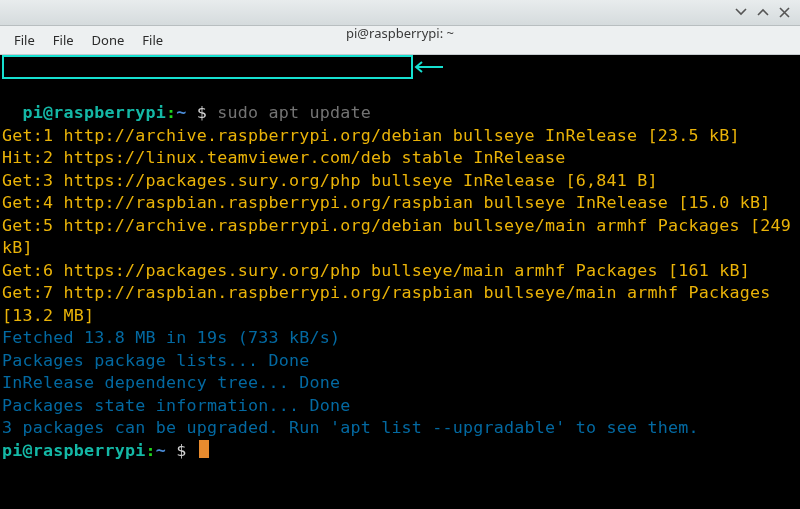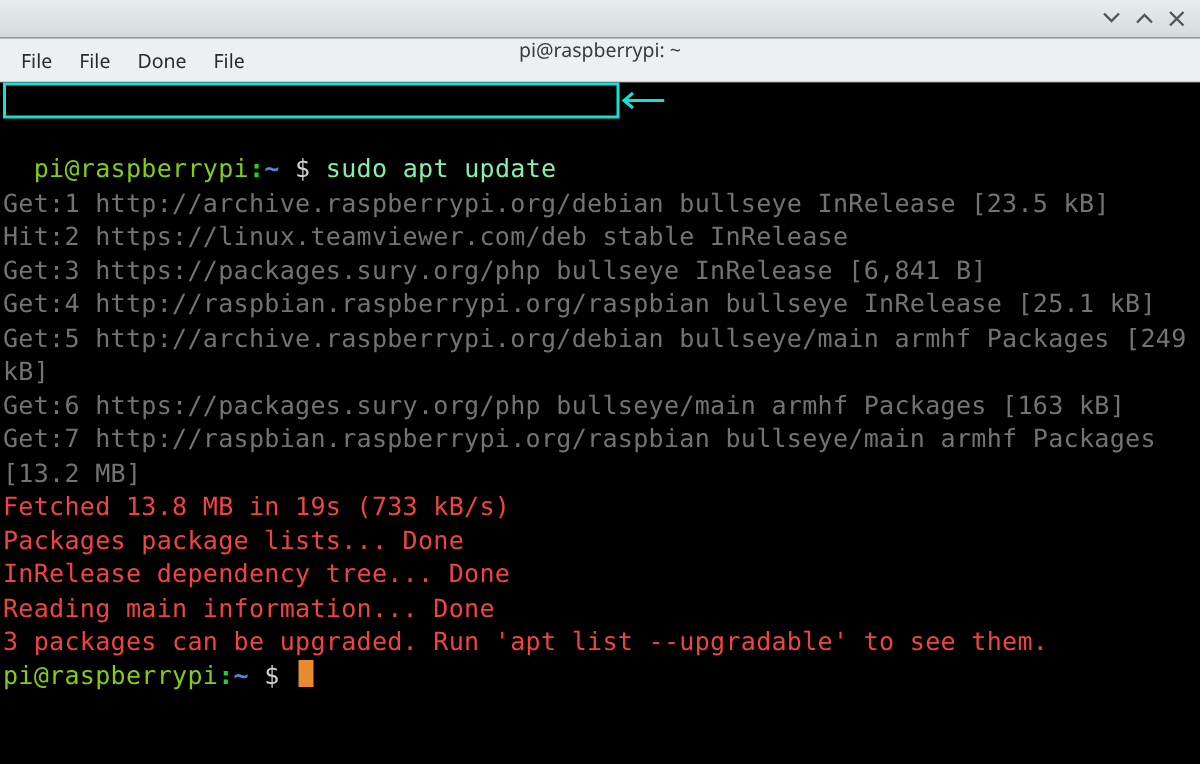--- a/index.html
+++ b/index.html
@@ -57,27 +57,27 @@
     background: #000;
     font-family: "DejaVu Sans Mono", "Liberation Mono", monospace;
     font-size: 16.7px;
     line-height: 22.5px;
     letter-spacing: 0.2px;
     white-space: pre-wrap;
     word-break: break-all;
     padding: 1px 2px;
     position: relative;
   }
-  .prompt-user { color: #84cc16; font-weight: normal; }
+  .prompt-user { color: #14b8a6; font-weight: bold; }
   .prompt-colon { color: #1fd61f; font-weight: bold; }
   .prompt-path { color: #4a8bd6; font-weight: bold; }
   .prompt-dollar { color: #d0d0d0; }
-  .cmd { color: #86efac; }
-  .out-orange { color: #737373; }
-  .out-grey { color: #ef4444; }
+  .cmd { color: #737373; }
+  .out-orange { color: #eab308; }
+  .out-grey { color: #0369a1; }
   .hl-box {
     position: absolute;
     border: 2px solid #16e0d0;
     left: 2px;
     top: 0px;
     width: 411px;
     height: 24px;
     pointer-events: none;
   }
   .hl-arrow {
@@ -130,23 +130,23 @@
 
 <div class="terminal">
   <div class="hl-box"></div>
   <svg class="hl-arrow" viewBox="0 0 30 14">
     <line x1="30" y1="7" x2="4" y2="7" stroke="#16e0d0" stroke-width="2"></line>
     <polyline points="9,2 3,7 9,12" stroke="#16e0d0" stroke-width="2" fill="none"></polyline>
   </svg><span class="prompt-user">pi@raspberrypi</span><span class="prompt-colon">:</span><span class="prompt-path">~</span><span class="prompt-dollar"> $ </span><span class="cmd">sudo apt update</span>
 <span class="out-orange">Get:1 http://archive.raspberrypi.org/debian bullseye InRelease [23.5 kB]</span>
 <span class="out-orange">Hit:2 https://linux.teamviewer.com/deb stable InRelease</span>
 <span class="out-orange">Get:3 https://packages.sury.org/php bullseye InRelease [6,841 B]</span>
-<span class="out-orange">Get:4 http://raspbian.raspberrypi.org/raspbian bullseye InRelease [25.1 kB]</span>
+<span class="out-orange">Get:4 http://raspbian.raspberrypi.org/raspbian bullseye InRelease [15.0 kB]</span>
 <span class="out-orange">Get:5 http://archive.raspberrypi.org/debian bullseye/main armhf Packages [249 kB]</span>
-<span class="out-orange">Get:6 https://packages.sury.org/php bullseye/main armhf Packages [163 kB]</span>
+<span class="out-orange">Get:6 https://packages.sury.org/php bullseye/main armhf Packages [161 kB]</span>
 <span class="out-orange">Get:7 http://raspbian.raspberrypi.org/raspbian bullseye/main armhf Packages [13.2 MB]</span>
 <span class="out-grey">Fetched 13.8 MB in 19s (733 kB/s)</span>
 <span class="out-grey">Packages package lists... Done</span>
 <span class="out-grey">InRelease dependency tree... Done</span>
-<span class="out-grey">Reading main information... Done</span>
+<span class="out-grey">Packages state information... Done</span>
 <span class="out-grey">3 packages can be upgraded. Run 'apt list --upgradable' to see them.</span>
 <span class="prompt-user">pi@raspberrypi</span><span class="prompt-colon">:</span><span class="prompt-path">~</span><span class="prompt-dollar"> $ </span><span class="cursor-block"></span>
 </div>
 
 </body></html>

